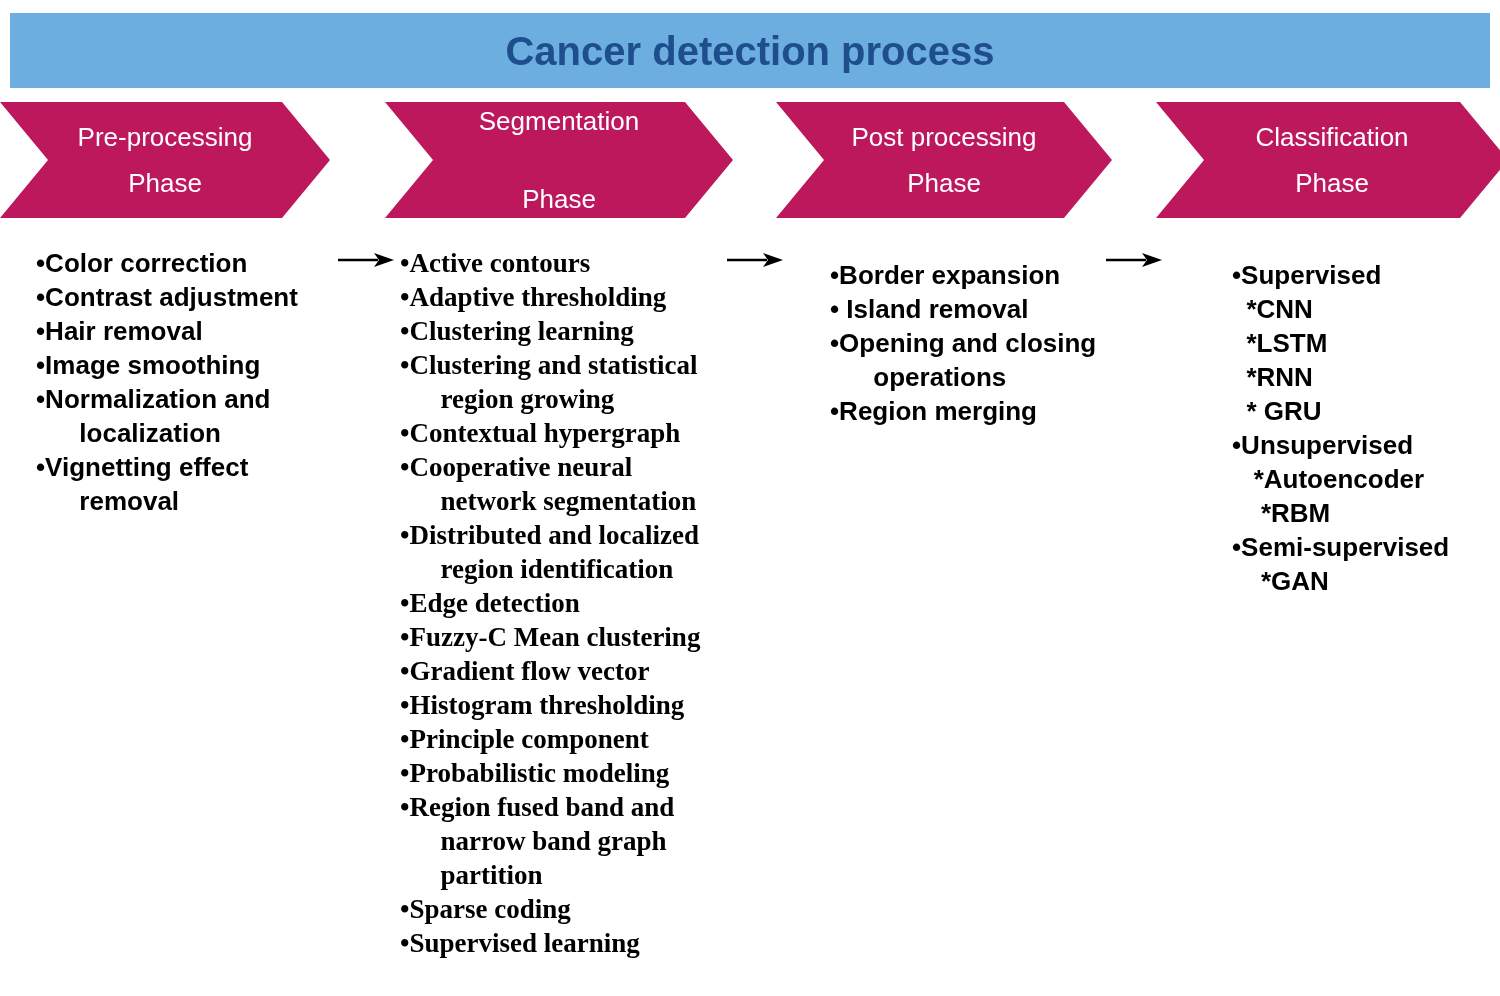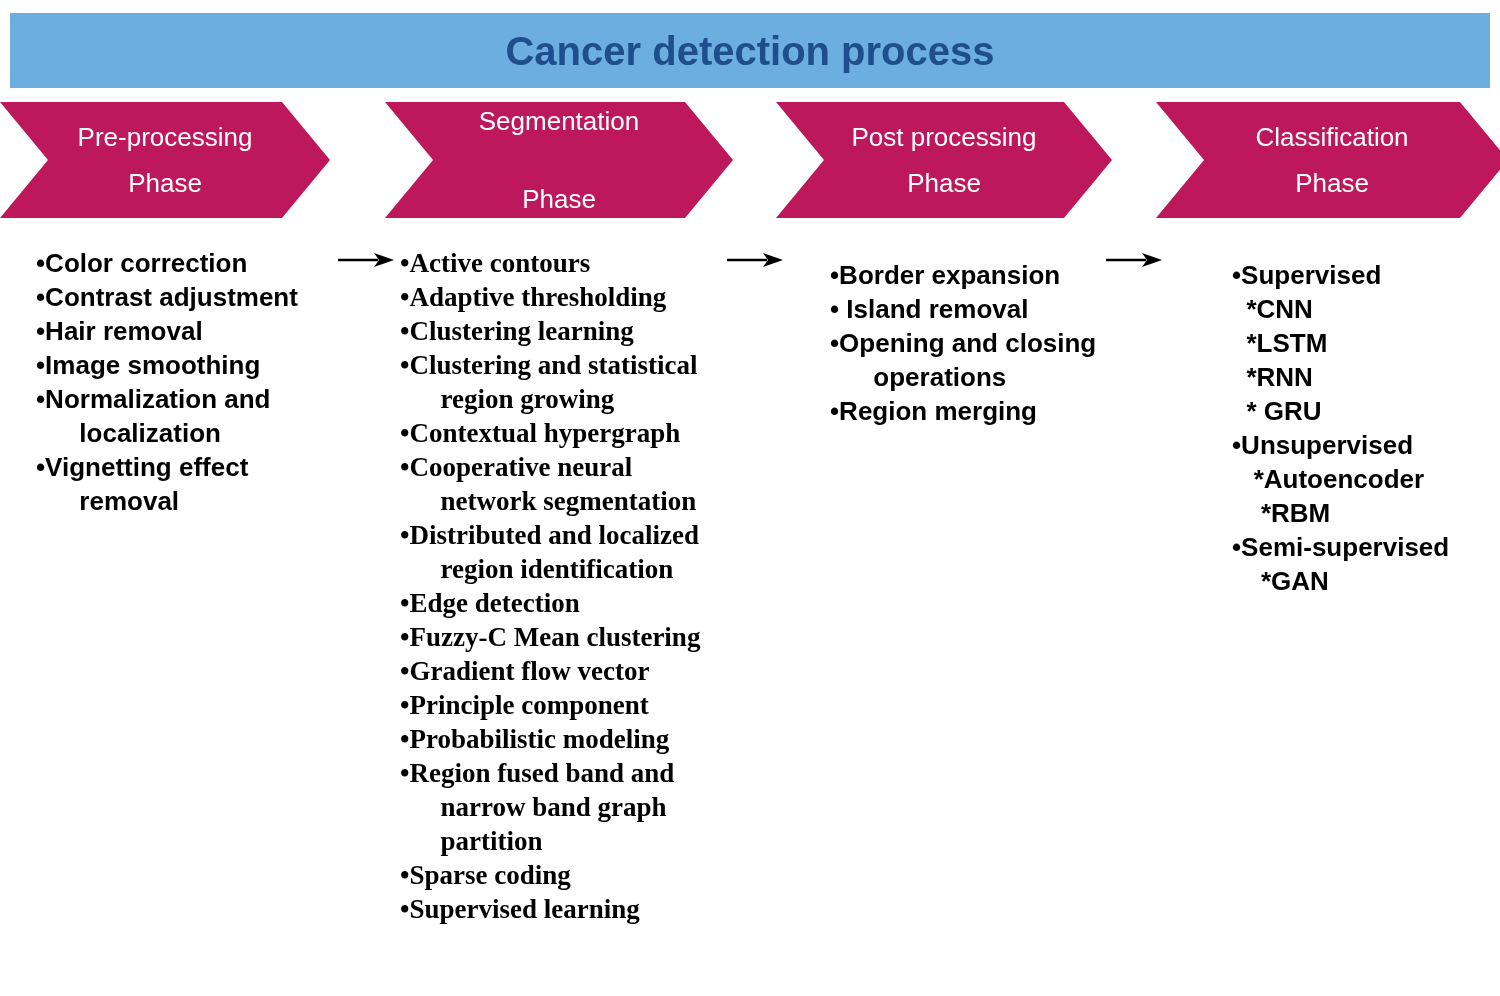--- a/index.html
+++ b/index.html
@@ -148,20 +148,21 @@
         <li>•Clustering and statistical</li>
         <li>      region growing</li>
         <li>•Contextual hypergraph</li>
         <li>•Cooperative neural</li>
         <li>      network segmentation</li>
         <li>•Distributed and localized</li>
         <li>      region identification</li>
         <li>•Edge detection</li>
         <li>•Fuzzy-C Mean clustering</li>
         <li>•Gradient flow vector</li>
+        <li>•Histogram thresholding</li>
         <li>•Principle component</li>
         <li>•Probabilistic modeling</li>
         <li>•Region fused band and</li>
         <li>      narrow band graph</li>
         <li>      partition</li>
         <li>•Sparse coding</li>
         <li>•Supervised learning</li>
       </ul>
   </div>
 

